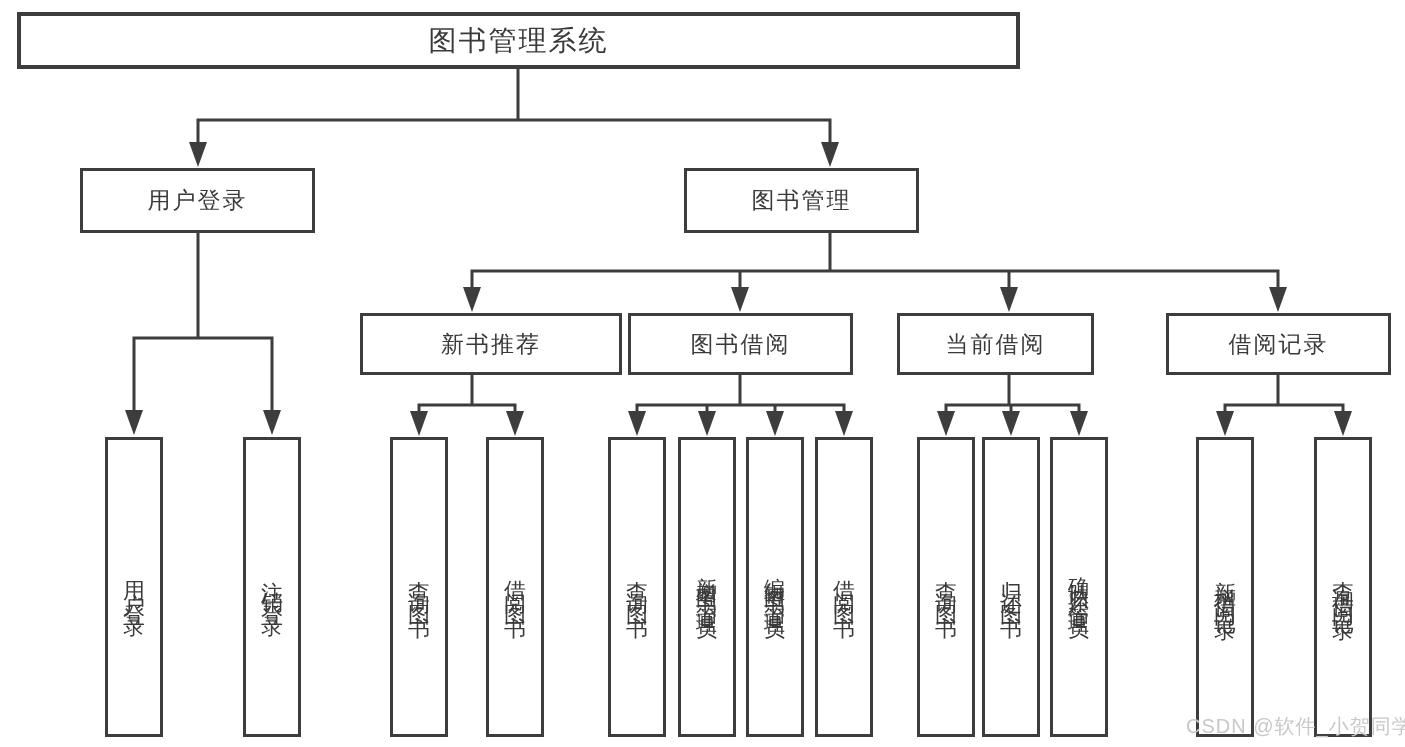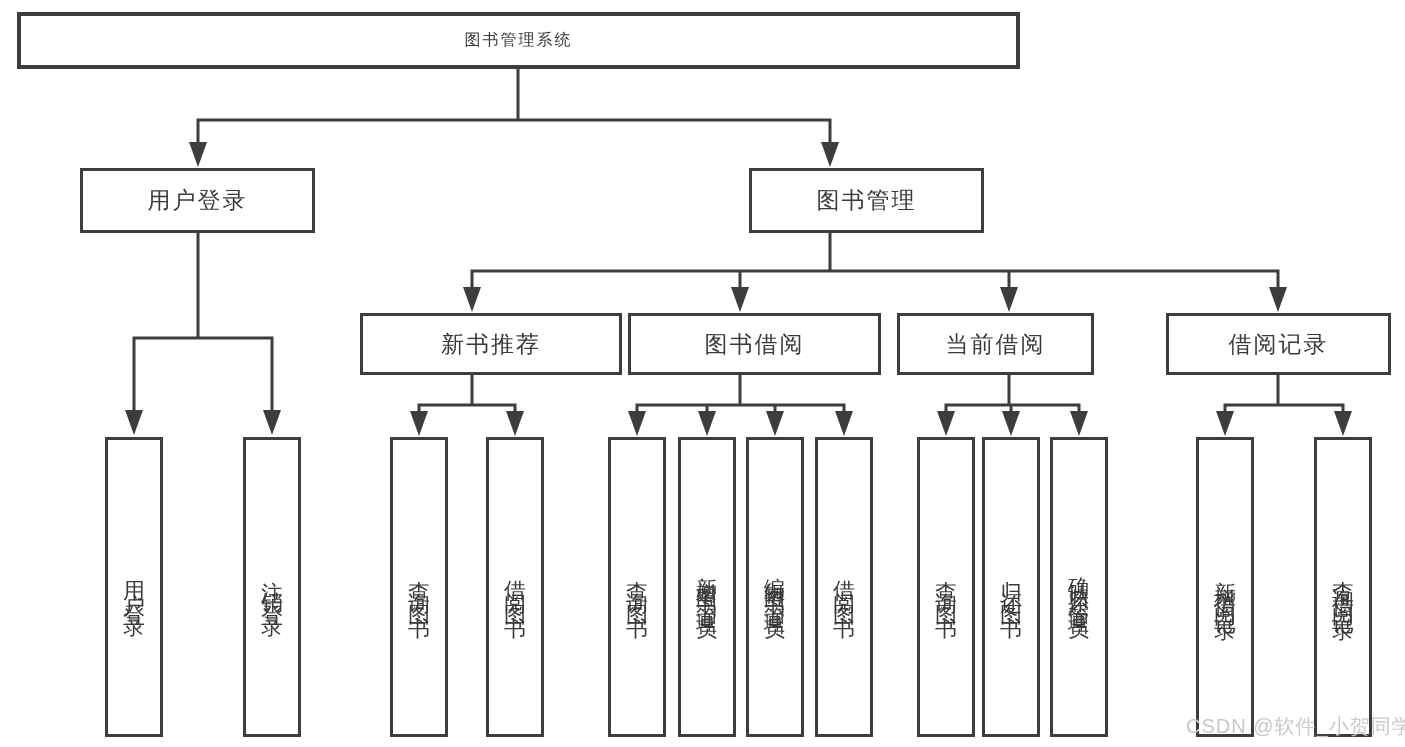--- a/index.html
+++ b/index.html
@@ -6,21 +6,21 @@
   .canvas{
     position:relative;width:1405px;height:747px;background:#ffffff;
     font-family:"Liberation Sans",sans-serif;overflow:hidden;
   }
   .wires{position:absolute;left:0;top:0;width:1405px;height:747px;}
   .hbox{
     position:absolute;box-sizing:border-box;background:#ffffff;
     border:3px solid #3d3d3d;display:flex;align-items:center;justify-content:center;
     font-size:23px;color:#3a3a3a;letter-spacing:2px;white-space:nowrap;
   }
-  .hbox.root{border-width:4px;font-size:16px;}
+  .hbox.root{border-width:4px;font-size:28px;}
   .vbox{
     position:absolute;box-sizing:border-box;background:#ffffff;
     width:58px;height:300px;top:437px;
     border:3px solid #3d3d3d;
     display:flex;align-items:center;justify-content:center;
     writing-mode:vertical-rl;
     font-size:22px;line-height:1;color:#3a3a3a;letter-spacing:12px;
   }
   .vbox.med{letter-spacing:8px;}
   .vbox.long{letter-spacing:6px;font-size:21px;}
@@ -61,24 +61,24 @@
       <polygon points="1002,411 1020,411 1011,436"></polygon>
       <polygon points="1070,411 1088,411 1079,436"></polygon>
       <polygon points="1216,411 1234,411 1225,436"></polygon>
       <polygon points="1334,411 1352,411 1343,436"></polygon>
     </g>
   </svg>
 
   <div class="hbox root" style="left:17px;top:12px;width:1003px;height:57px">图书管理系统</div>
 
   <div class="hbox" style="left:80px;top:168px;width:235px;height:65px">用户登录</div>
-  <div class="hbox" style="left:749px;top:168px;width:235px;height:65px">图书管理</div>
+  <div class="hbox" style="left:684px;top:168px;width:235px;height:65px">图书管理</div>
 
   <div class="hbox" style="left:360px;top:313px;width:262px;height:62px">新书推荐</div>
-  <div class="hbox" style="left:628px;top:313px;width:253px;height:62px">图书借阅</div>
+  <div class="hbox" style="left:628px;top:313px;width:225px;height:62px">图书借阅</div>
   <div class="hbox" style="left:897px;top:313px;width:197px;height:62px">当前借阅</div>
   <div class="hbox" style="left:1166px;top:313px;width:225px;height:62px">借阅记录</div>
 
   <div class="vbox" style="left:105px">用户登录</div>
   <div class="vbox" style="left:243px">注销登录</div>
 
   <div class="vbox" style="left:390px">查询图书</div>
   <div class="vbox" style="left:486px">借阅图书</div>
 
   <div class="vbox" style="left:608px">查询图书</div>

